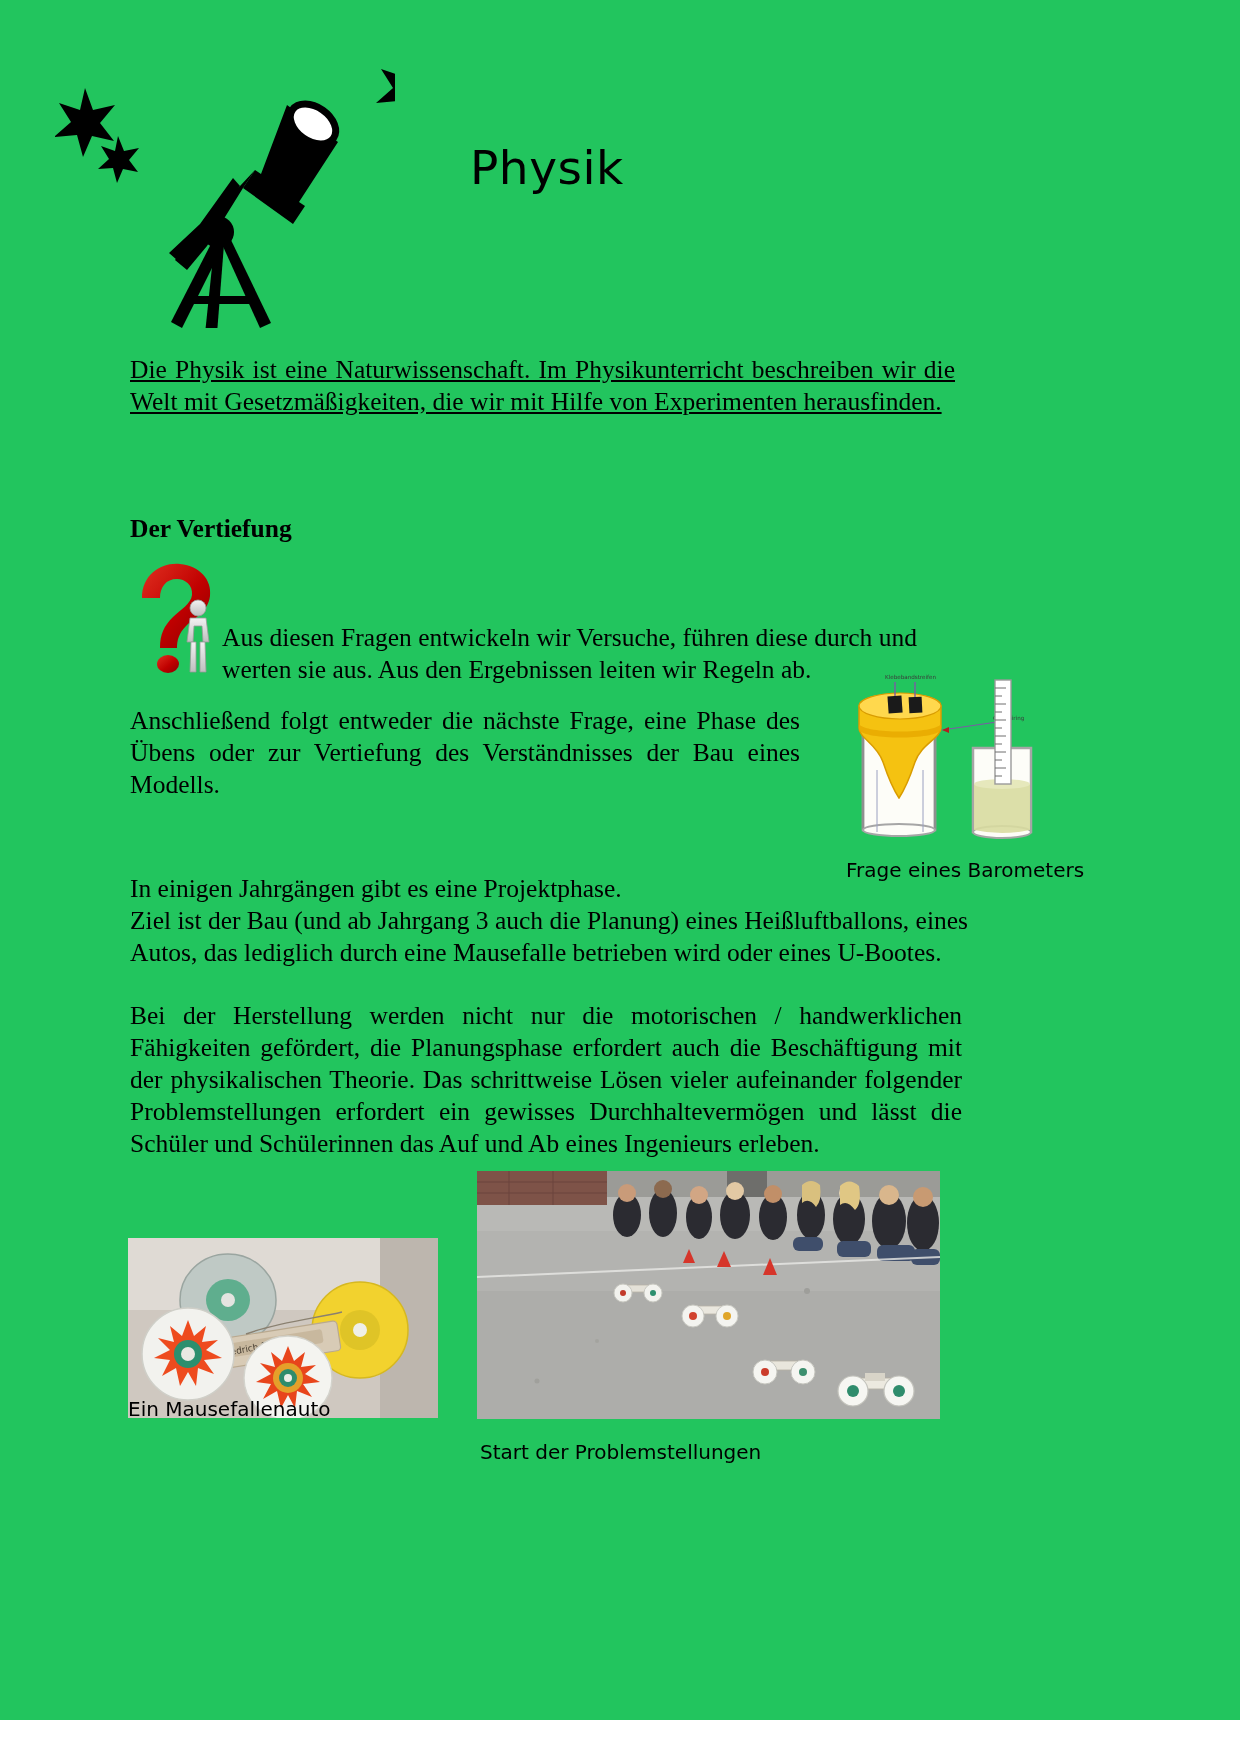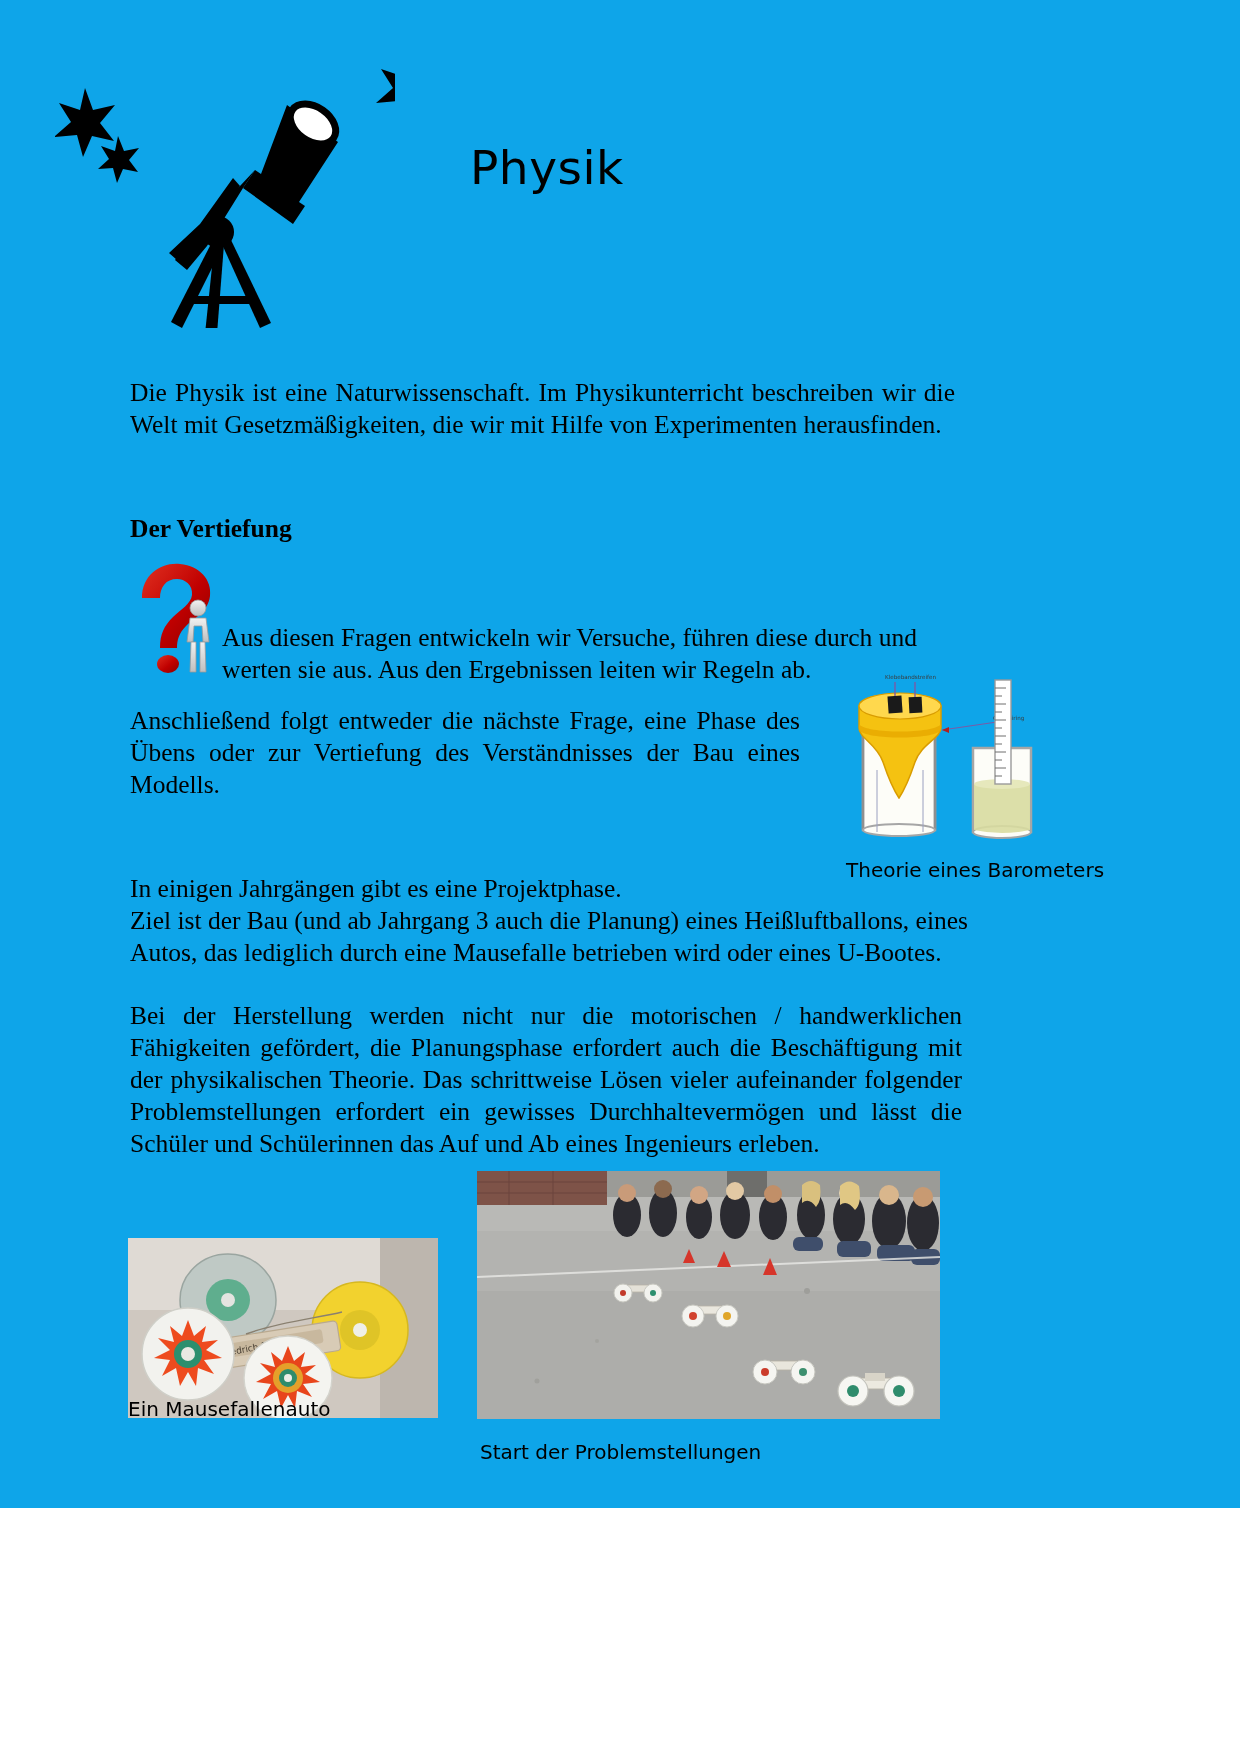--- a/index.html
+++ b/index.html
@@ -3,22 +3,22 @@
 <meta charset="utf-8">
 <style>
   html, body {
     margin: 0;
     padding: 0;
     background: #ffffff;
   }
   .page {
     position: relative;
     width: 1240px;
-    height: 1508px;
-    background: #0ea5e9;
+    height: 1720px;
+    background: #22c55e;
     overflow: hidden;
     font-family: "Liberation Serif", serif;
   }
 
   
   .telescope-art {
     position: absolute;
     left: 55px;
     top: 38px;
     width: 340px;
@@ -133,21 +133,21 @@
         <path d="M166 204 L205 290 L216 285 L176 202 Z"></path>
         <path d="M158 202 L116 284 L127 290 L168 208 Z"></path>
 
         <path d="M131 258 L196 258 L196 266 L131 266 Z"></path>
       </g>
     </svg>
   </div>
 
   <div class="page-title">Physik</div>
 
-  <div class="para" style="left:130px; top:377px; width:825px;">Die Physik ist eine Naturwissenschaft. Im Physikunterricht beschreiben wir die Welt mit Gesetzmäßigkeiten, die wir mit Hilfe von Experimenten herausfinden.</div>
+  <div class="para" style="left:130px; top:354px; width:825px;text-decoration:underline;">Die Physik ist eine Naturwissenschaft. Im Physikunterricht beschreiben wir die Welt mit Gesetzmäßigkeiten, die wir mit Hilfe von Experimenten herausfinden.</div>
 
   <div class="section-head" style="left:130px; top:514px;">Der Vertiefung</div>
 
   <div class="qmark-art">
     <svg viewBox="0 0 92 118" width="92" height="118" xmlns="http://www.w3.org/2000/svg" aria-hidden="true">
       <defs>
         <linearGradient id="qred" x1="0" y1="0" x2="1" y2="1">
           <stop offset="0%" stop-color="#E03020"></stop>
           <stop offset="55%" stop-color="#C00000"></stop>
           <stop offset="100%" stop-color="#8B0000"></stop>
@@ -228,21 +228,21 @@
         <line x1="150" y1="64" x2="161" y2="64"></line>
         <line x1="150" y1="72" x2="157" y2="72"></line>
         <line x1="150" y1="80" x2="161" y2="80"></line>
         <line x1="150" y1="88" x2="157" y2="88"></line>
         <line x1="150" y1="96" x2="161" y2="96"></line>
         <line x1="150" y1="104" x2="157" y2="104"></line>
       </g>
     </svg>
   </div>
 
-  <div class="fig-caption" style="left:846px; top:858px;">Theorie eines Barometers</div>
+  <div class="fig-caption" style="left:846px; top:858px;">Frage eines Barometers</div>
 
   <div class="para nojust" style="left:130px; top:873px; width:830px;">In einigen Jahrgängen gibt es eine Projektphase.</div>
 
   <div class="para nojust" style="left:130px; top:905px; width:845px;">Ziel ist der Bau (und ab Jahrgang 3 auch die Planung) eines Heißluftballons, eines Autos, das lediglich durch eine Mausefalle betrieben wird oder eines U-Bootes.</div>
 
   <div class="para" style="left:130px; top:1000px; width:832px;">Bei der Herstellung werden nicht nur die motorischen / handwerklichen Fähigkeiten gefördert, die Planungsphase erfordert auch die Beschäftigung mit der physikalischen Theorie. Das schrittweise Lösen vieler aufeinander folgender Problemstellungen erfordert ein gewisses Durchhaltevermögen und lässt die Schüler und Schülerinnen das Auf und Ab eines Ingenieurs erleben.</div>
 
   <div class="photo" id="photo-mousetrap-car">
     <svg class="ph-svg" viewBox="0 0 310 180" preserveAspectRatio="none" xmlns="http://www.w3.org/2000/svg" aria-hidden="true">
 

